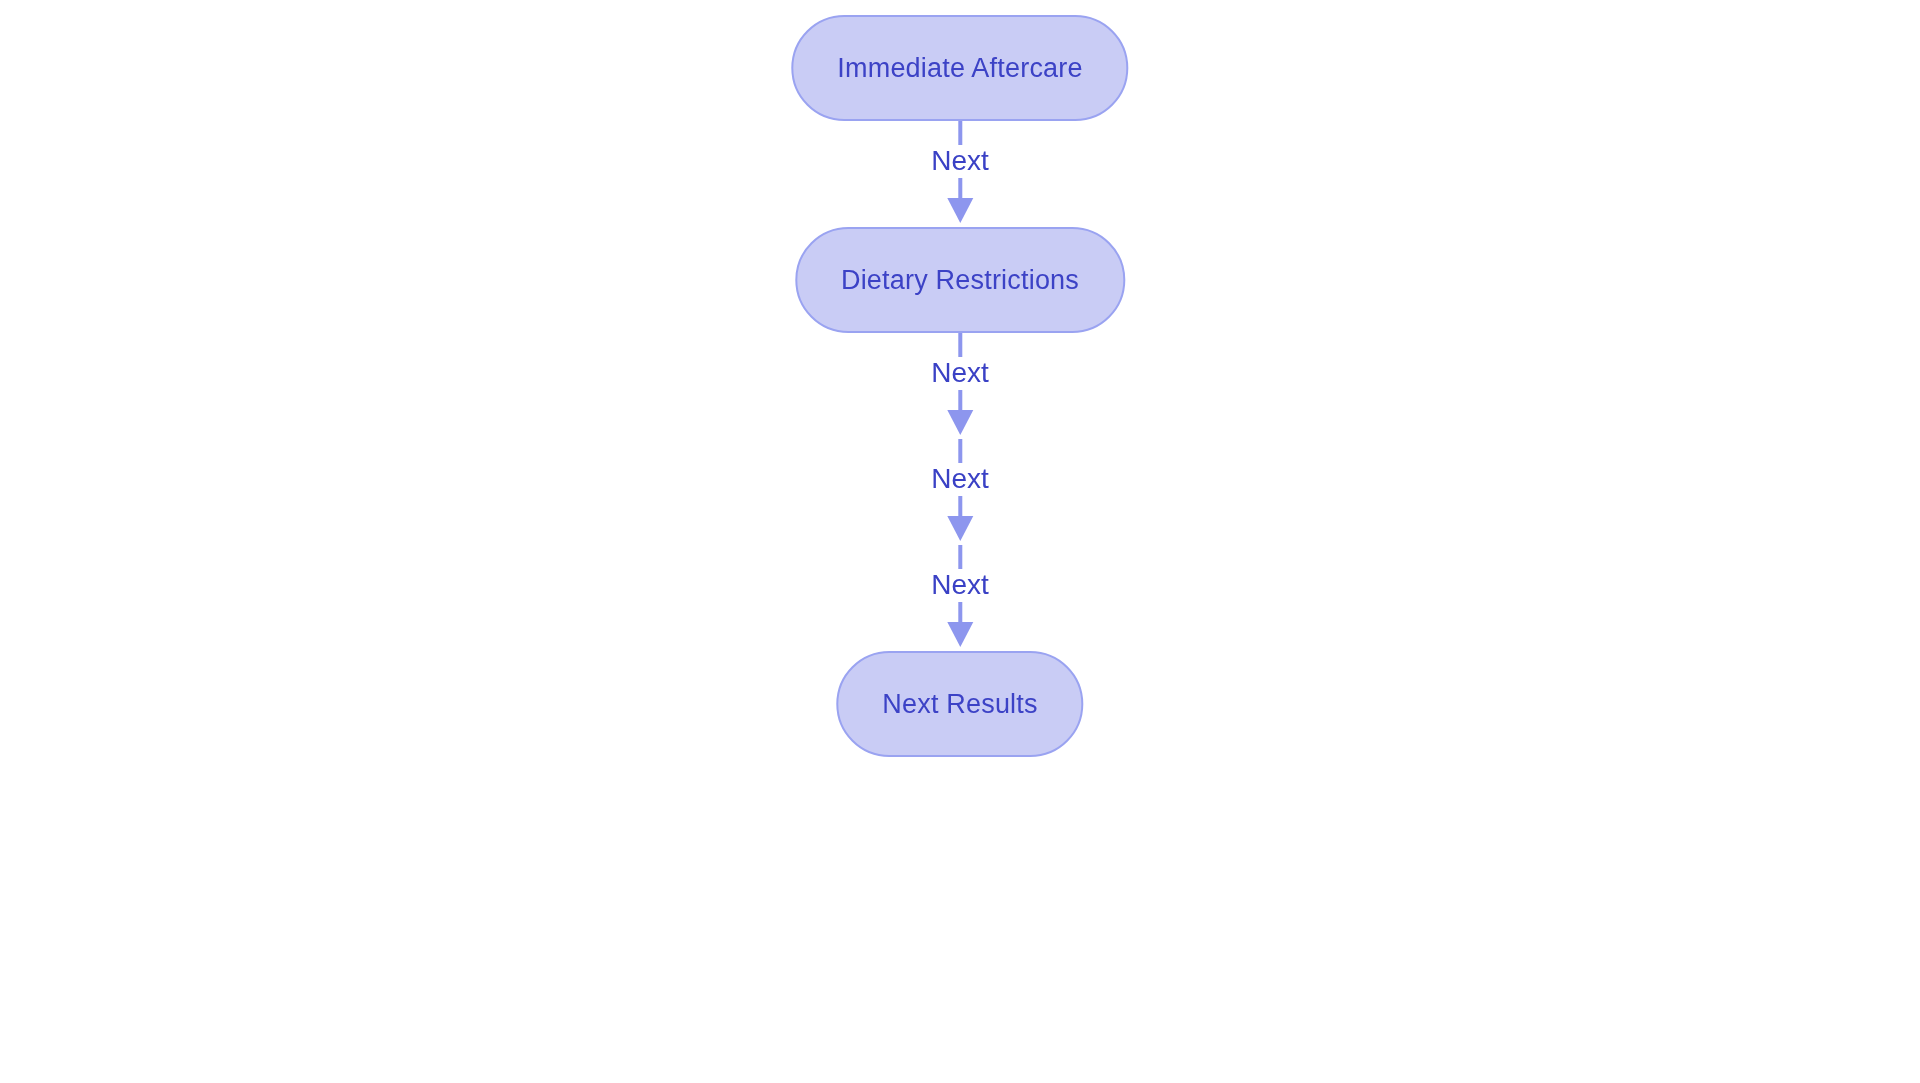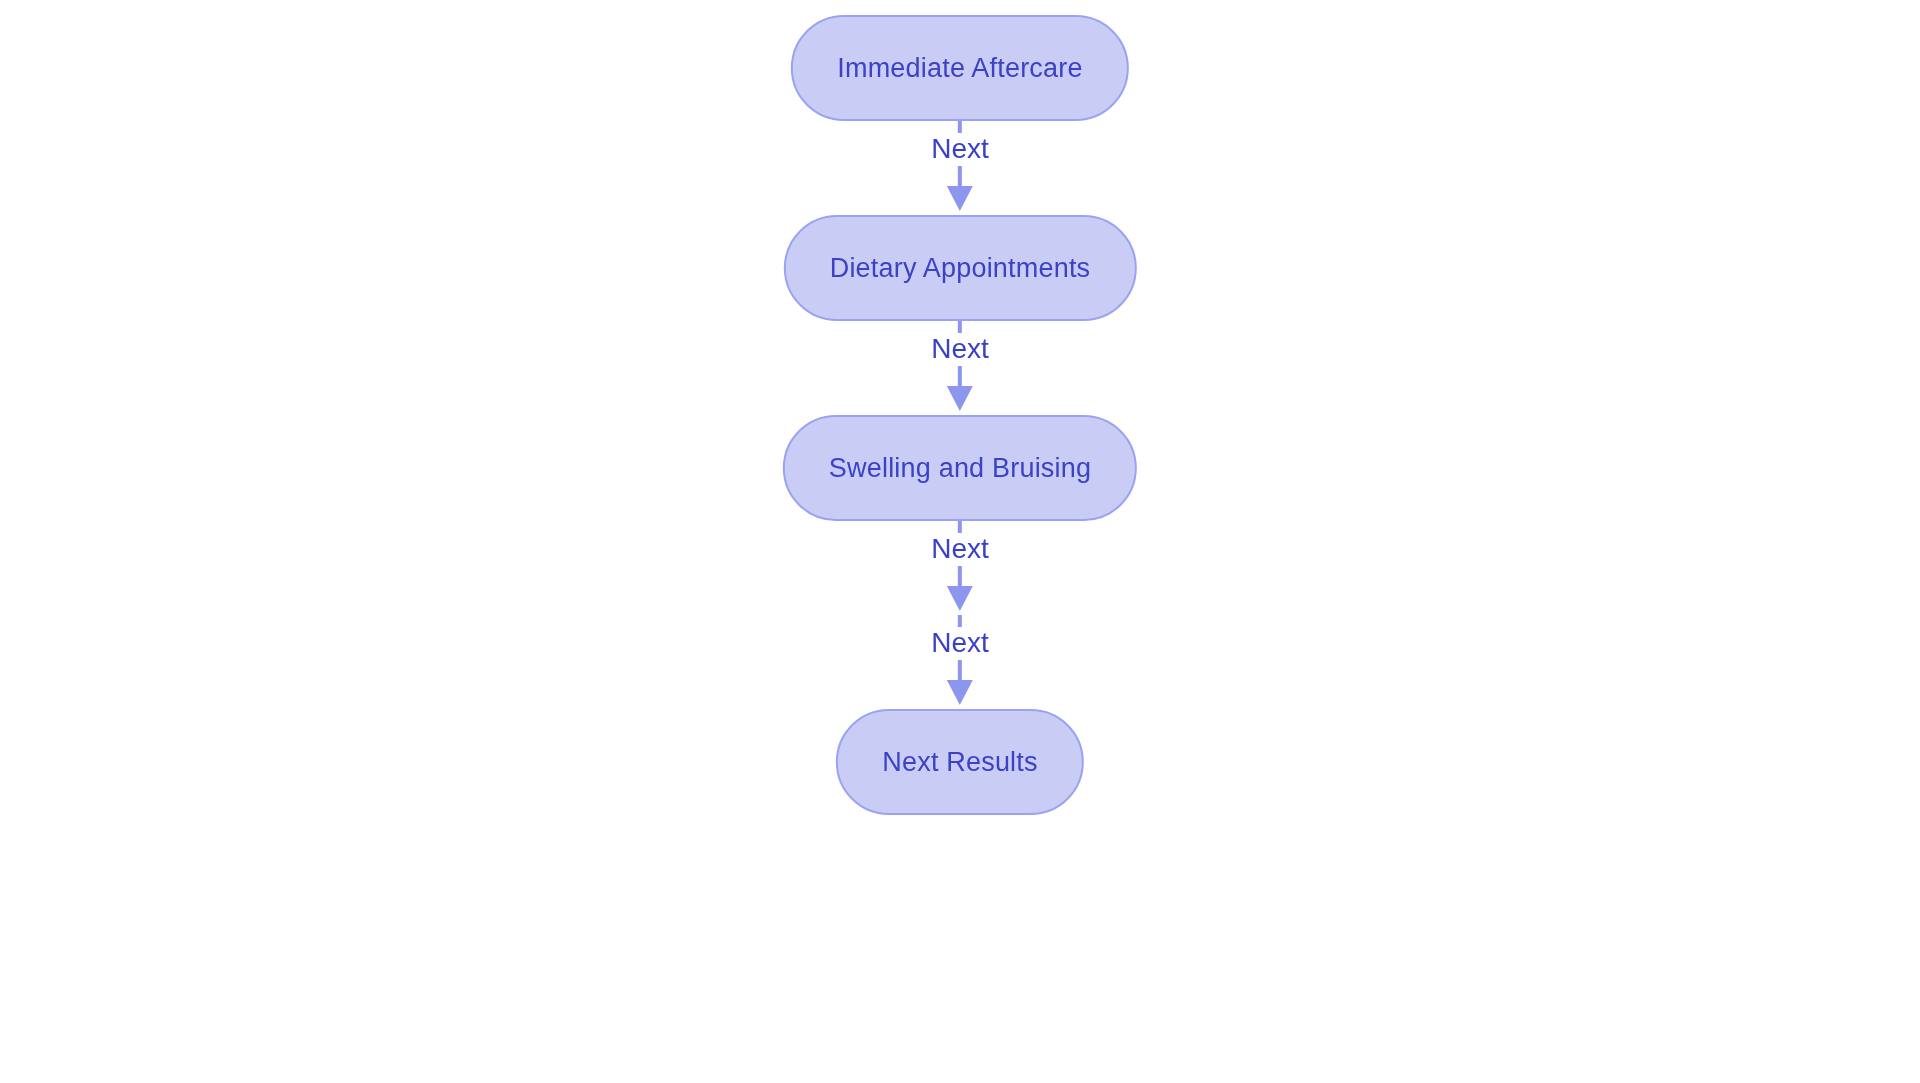--- a/index.html
+++ b/index.html
@@ -45,21 +45,21 @@
     padding: 0 44px;
   }
   .flow-node-label {
     font-size: 27px;
     color: var(--node-text);
     letter-spacing: 0.2px;
     white-space: nowrap;
   }
   .flow-arrow {
     box-sizing: border-box;
-    height: 94px;
+    height: 106px;
     padding-bottom: 4px;
     display: flex;
     flex-direction: column;
     align-items: center;
   }
   .arrow-line {
     width: 4px;
     background: var(--edge-line);
   }
   .arrow-line-top { flex: 1 1 auto; }
@@ -90,33 +90,30 @@
   </div>
 
   <div class="flow-arrow">
     <div class="arrow-line arrow-line-top"></div>
     <div class="arrow-label">Next</div>
     <div class="arrow-line arrow-line-bottom"></div>
     <div class="arrow-head"></div>
   </div>
 
   <div class="flow-node">
-    <span class="flow-node-label">Dietary Appointments</span>
+    <span class="flow-node-label">Dietary Restrictions</span>
   </div>
 
   <div class="flow-arrow">
     <div class="arrow-line arrow-line-top"></div>
     <div class="arrow-label">Next</div>
     <div class="arrow-line arrow-line-bottom"></div>
     <div class="arrow-head"></div>
   </div>
 
-  <div class="flow-node">
-    <span class="flow-node-label">Swelling and Bruising</span>
-  </div>
 
   <div class="flow-arrow">
     <div class="arrow-line arrow-line-top"></div>
     <div class="arrow-label">Next</div>
     <div class="arrow-line arrow-line-bottom"></div>
     <div class="arrow-head"></div>
   </div>
 
 
   <div class="flow-arrow">

